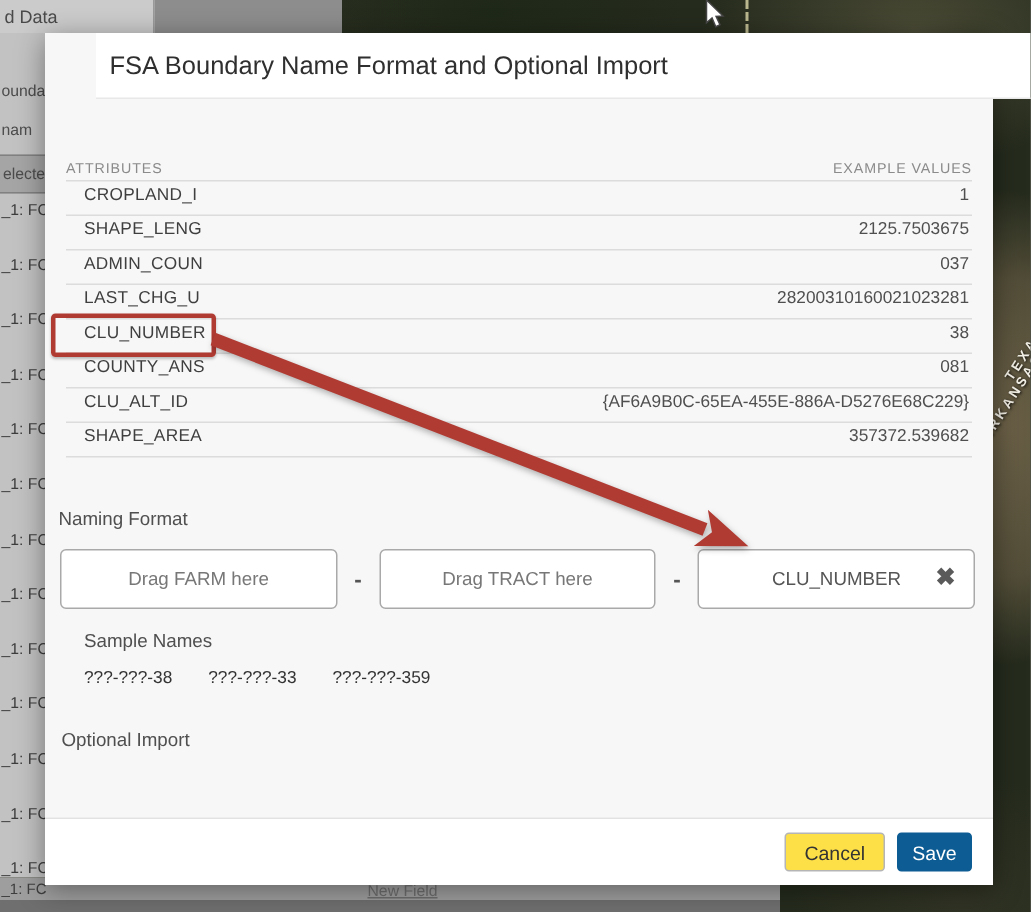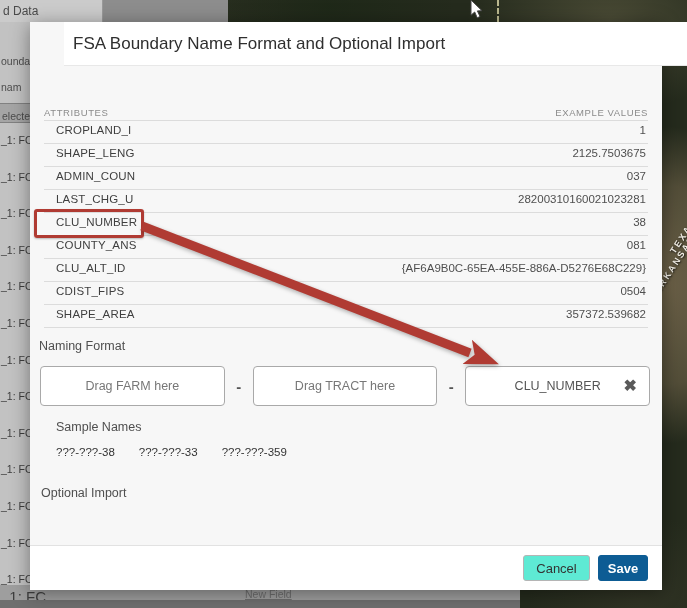--- a/index.html
+++ b/index.html
@@ -21,27 +21,27 @@
   .map-label.arkansas{left:652px;top:290px;transform:rotate(-57deg);transform-origin:left top;}
   .map-label.texas{left:668px;top:250px;transform:rotate(-57deg);transform-origin:left top;}
 
   
   .panel-topleft{position:absolute;left:0;top:0;width:228px;height:22px;background:#8d8d8d;}
   .panel-topleft .tab{position:absolute;left:0;top:0;width:103px;height:22px;background:#cbcbcb;
     border-right:1px solid #9a9a9a;color:#4a4a4a;font-size:12px;line-height:22px;padding-left:3px;}
   .panel-left-strip{position:absolute;left:0;top:22px;width:30px;height:563px;background:#c2c2c2;
     background-image:repeating-linear-gradient(rgba(0,0,0,0) 0 118px,rgba(0,0,0,0) 118px);overflow:hidden;}
   .strip-text{position:absolute;left:1px;color:#4c4c4c;font-size:10.5px;white-space:nowrap;}
-  .strip-select{position:absolute;left:0;top:81px;width:30px;height:20px;background:#a5a5a5;
+  .strip-select{position:absolute;left:0;top:81px;width:30px;height:26px;background:#a5a5a5;
     border-top:1px solid #818181;border-bottom:1px solid #818181;color:#4c4c4c;
     font-size:10.5px;line-height:24px;padding-left:2px;overflow:hidden;}
   .strip-items{position:absolute;left:1px;top:112px;display:flex;flex-direction:column;gap:23.6px;}
   .strip-items span{color:#3d3d3d;font-size:10.5px;height:13px;white-space:nowrap;}
   .panel-bottom{position:absolute;left:0;top:585px;width:520px;height:23px;background:#9e9e9e;overflow:hidden;}
-  .panel-bottom .row-text{position:absolute;left:1px;top:3px;color:#3e3e3e;font-size:15px;white-space:nowrap;}
+  .panel-bottom .row-text{position:absolute;left:1px;top:3px;color:#3e3e3e;font-size:10px;white-space:nowrap;}
   .panel-bottom .faded{position:absolute;left:245px;top:3px;color:rgba(50,50,50,.45);font-size:10.5px;text-decoration:underline;}
   .panel-bottom .darkbar{position:absolute;left:0;top:15px;width:520px;height:8px;background:#6f6f6f;}
 
   .cursor{position:absolute;left:468px;top:0;width:16px;height:20px;z-index:50;}
 
   
   .modal{position:absolute;left:30px;top:22px;width:632px;height:568px;background:#f7f7f7;
     box-shadow:0 3px 18px rgba(0,0,0,.4);z-index:10;}
   .modal-header{position:absolute;left:0;top:0;width:632px;height:44px;background:#fff;
     border-bottom:1px solid #e8e8e8;margin-left:34px;}
@@ -81,22 +81,22 @@
 
   .optional-box{position:absolute;left:10px;top:486px;width:612px;height:42px;background:#fff;
     border:1px solid #a9a9a9;border-radius:4px;display:flex;align-items:center;
     justify-content:center;font-size:12.5px;color:#777;}
 
   .modal-footer{position:absolute;left:0;top:523px;width:632px;height:45px;background:#fff;
     border-top:1px solid #e2e2e2;display:flex;align-items:center;justify-content:flex-end;
     gap:8px;padding-right:14px;z-index:8;}
   .btn{height:26px;font-size:13px;border-radius:3px;display:flex;align-items:center;
     justify-content:center;cursor:pointer;font-family:"Liberation Sans",sans-serif;}
-  .btn-cancel{width:67px;background:#5eead4;border:1px solid #b5b5b5;color:#333;}
-  .btn-save{width:50px;background:#0d5c94;border:1px solid #0d5c94;color:#fff;font-weight:bold;}
+  .btn-cancel{width:67px;background:#fde047;border:1px solid #b5b5b5;color:#333;}
+  .btn-save{width:50px;background:#0d5c94;border:1px solid #0d5c94;color:#fff;font-weight:normal;}
 </style>
 </head>
 <body>
 
 <div class="map">
   <div class="map-dash-line"></div>
   <span class="map-label texas">TEXAS</span>
   <span class="map-label arkansas">ARKANSAS</span>
 </div>
 
@@ -167,24 +167,20 @@
       <span class="attr-name">CLU_NUMBER</span>
       <span class="attr-value">38</span>
     </div>
     <div class="attr-row">
       <span class="attr-name">COUNTY_ANS</span>
       <span class="attr-value">081</span>
     </div>
     <div class="attr-row">
       <span class="attr-name">CLU_ALT_ID</span>
       <span class="attr-value">{AF6A9B0C-65EA-455E-886A-D5276E68C229}</span>
-    </div>
-    <div class="attr-row">
-      <span class="attr-name">CDIST_FIPS</span>
-      <span class="attr-value">0504</span>
     </div>
     <div class="attr-row">
       <span class="attr-name">SHAPE_AREA</span>
       <span class="attr-value">357372.539682</span>
     </div>
   </div>
 
   <div class="highlight-box"></div>
   <svg class="annotation-arrow" viewBox="0 0 400 180">
     <defs>

